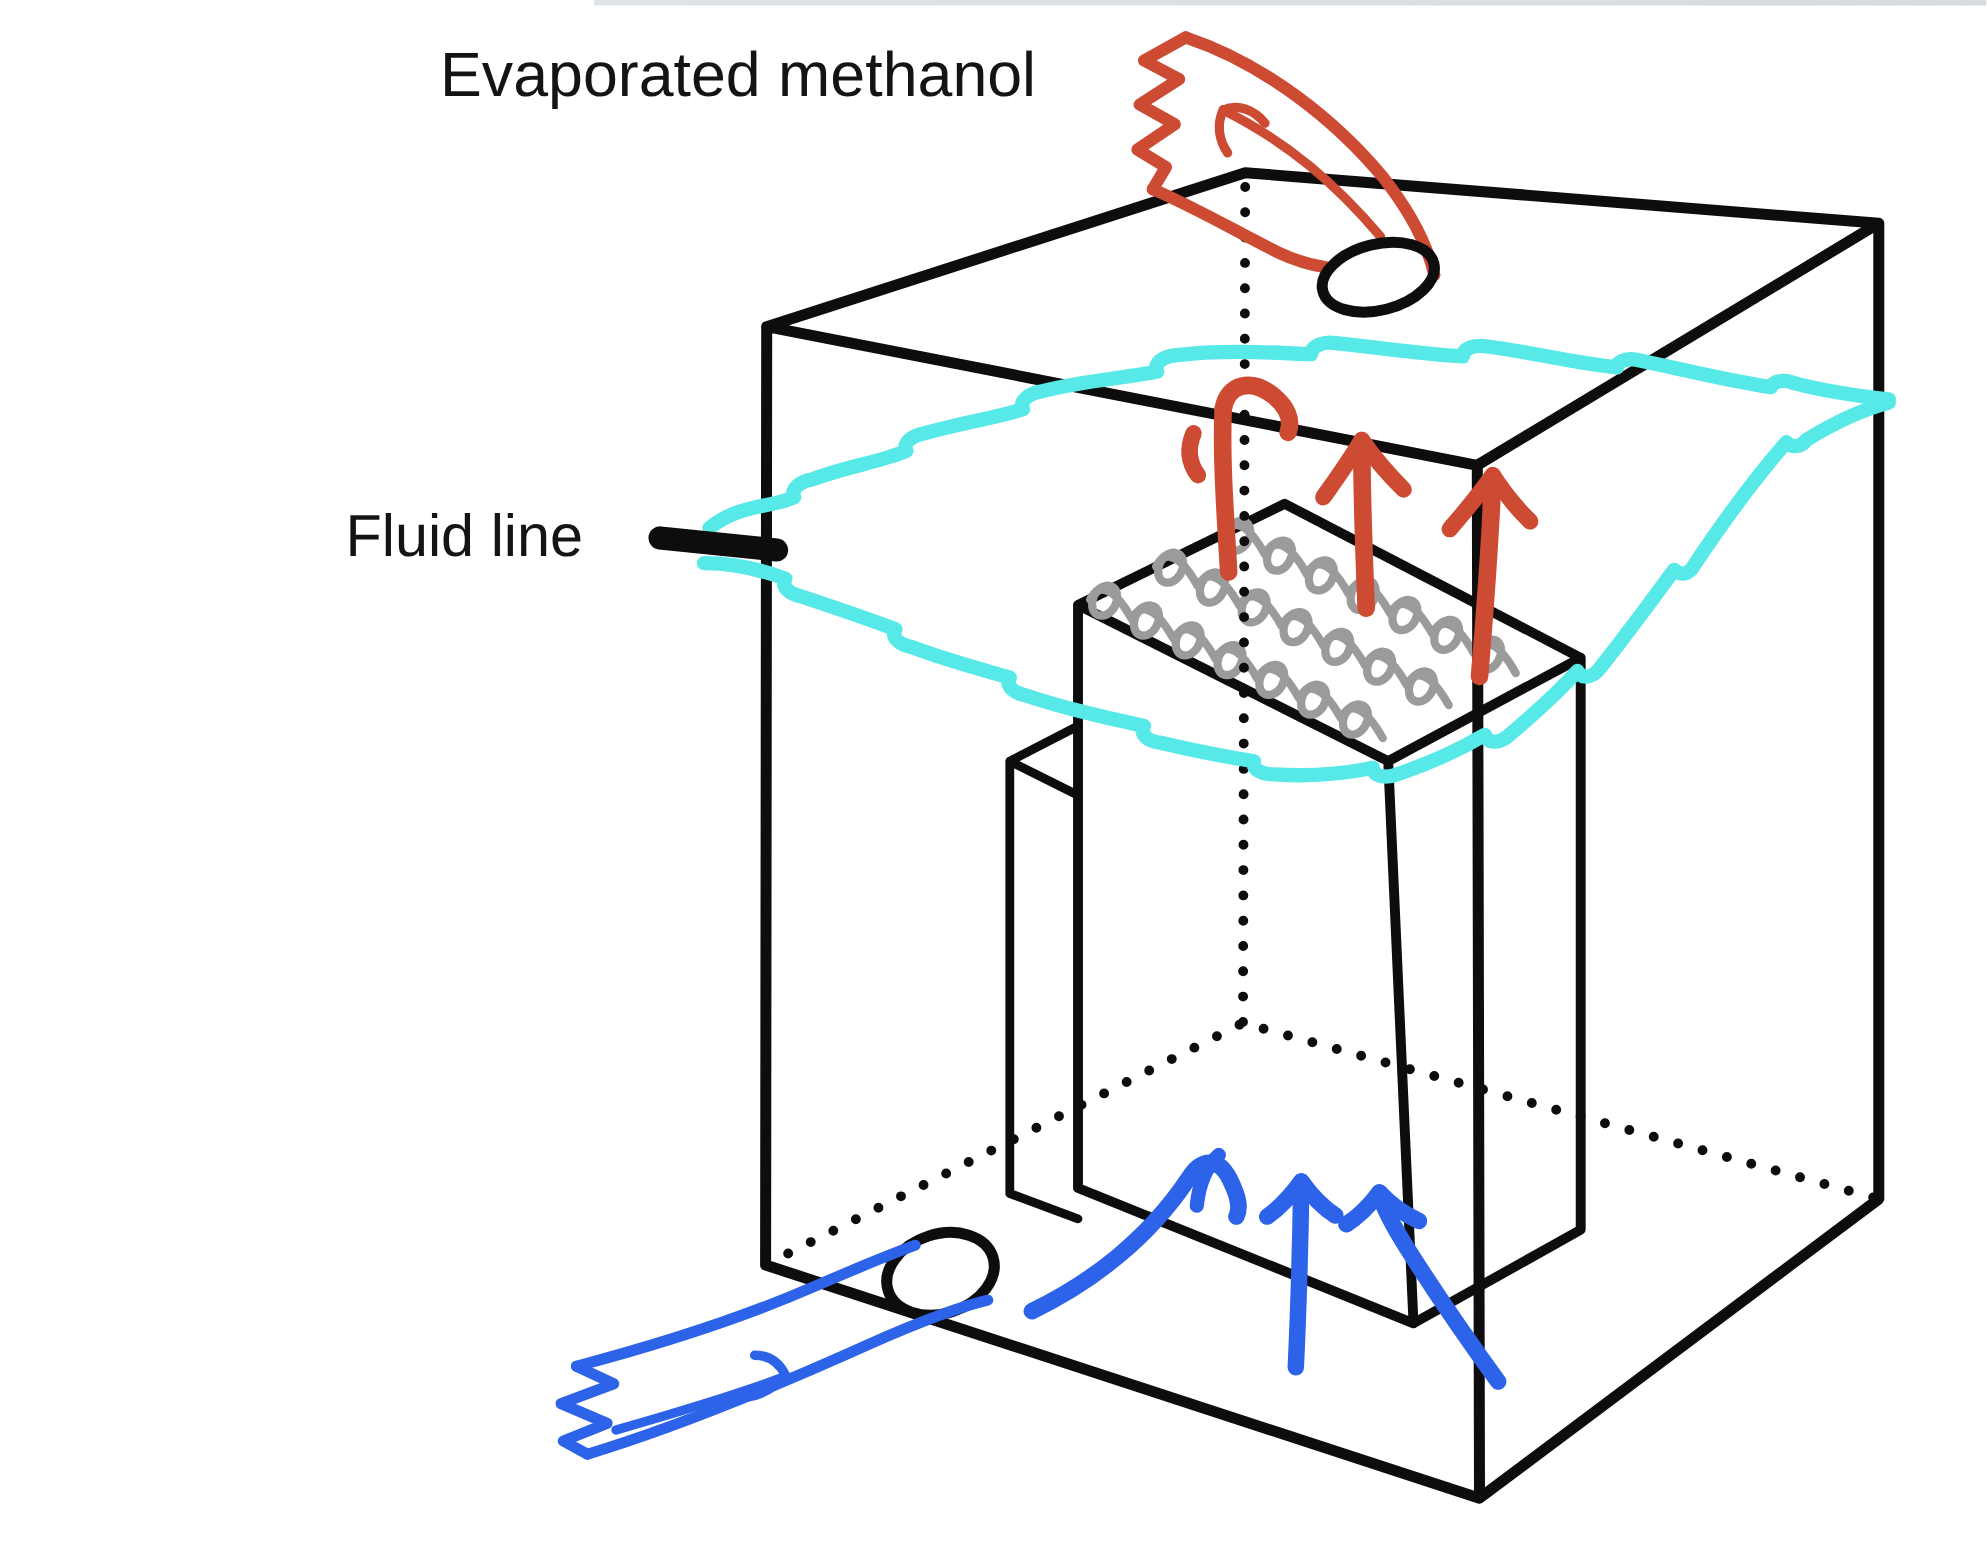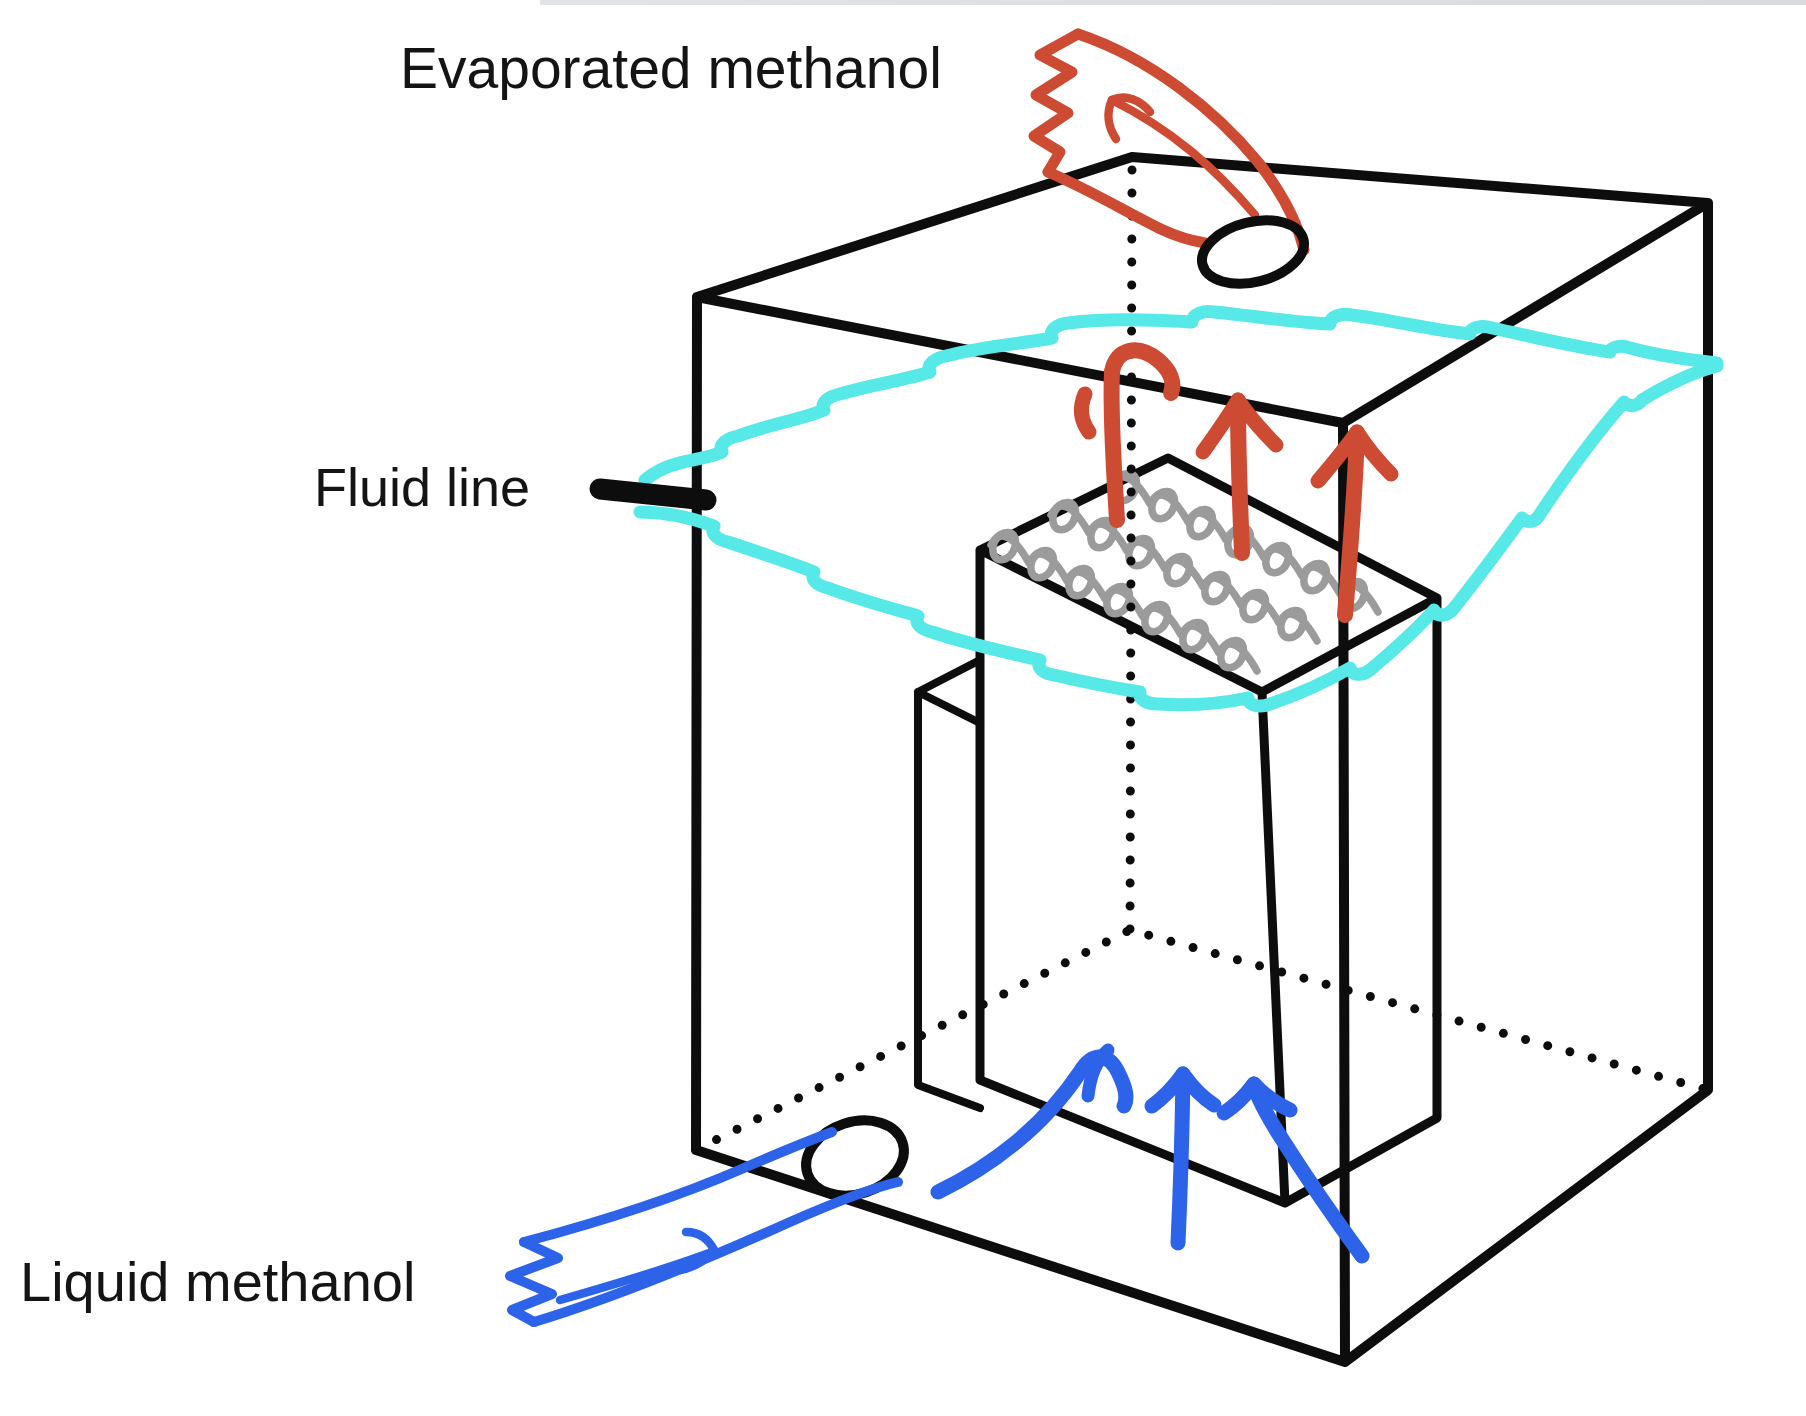--- a/index.html
+++ b/index.html
@@ -140,15 +140,14 @@
       <path class="blu w15" d="M1362 1256 C1340 1226 1308 1180 1280 1136 C1266 1114 1258 1098 1254 1086"></path>
       <path class="blu w15" d="M1254 1084 C1245 1096 1235 1106 1224 1113"></path>
       <path class="blu w15" d="M1254 1084 C1265 1096 1277 1104 1290 1110"></path>
     </g>
 
     <path class="ink w21" d="M600 489 L706 500"></path>
   </svg>
 
   <div class="lbl lbl-evap">Evaporated methanol</div>
   <div class="lbl lbl-fluid">Fluid line</div>
-  <div class="lbl lbl-liquid">Liquid methanol</div>
 
 </div>
 
 </body></html>

